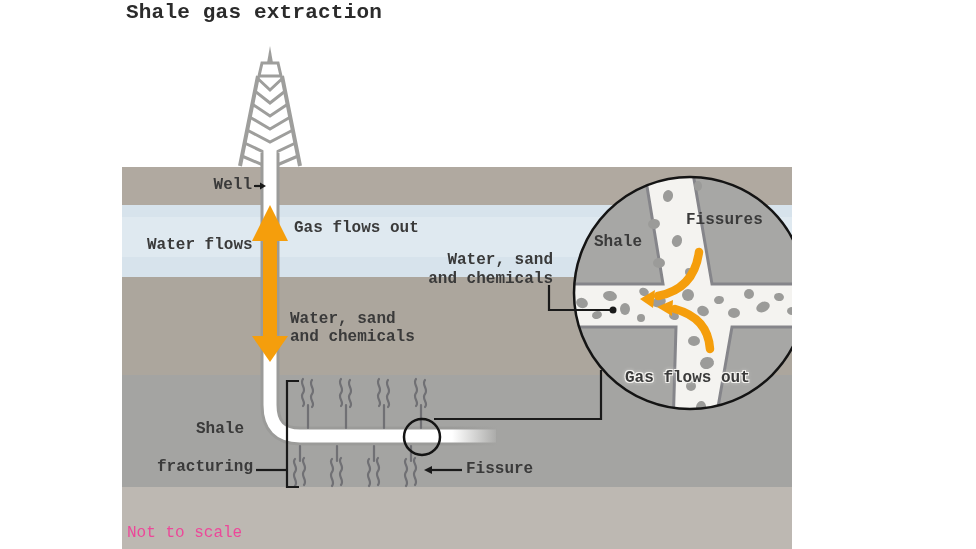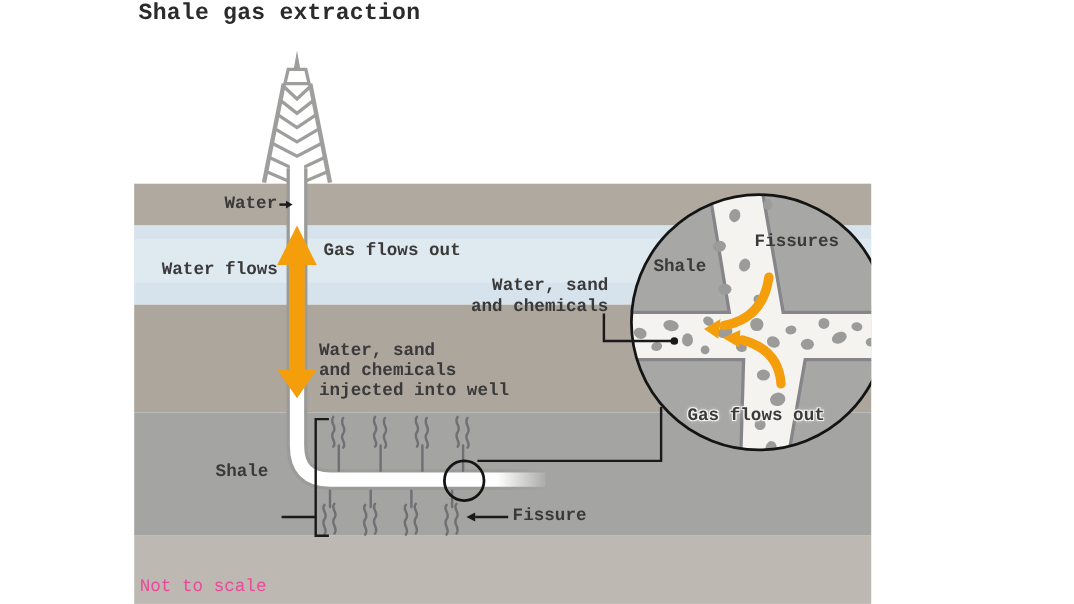--- a/index.html
+++ b/index.html
@@ -156,35 +156,35 @@
     </g>
 
     <g>
       <path class="blackline" d="M549,285 L549,310 L610,310" stroke-width="2"></path>
       <circle class="blackfill" cx="613" cy="310" r="3.5"></circle>
     </g>
   </svg>
 
   <div class="lbl title" style="left:126px;top:4px;">Shale gas extraction</div>
 
-  <div class="lbl right" style="left:198px;top:176px;width:54px;">Water</div>
+  <div class="lbl right" style="left:198px;top:176px;width:54px;">Well</div>
 
   <div class="lbl" style="left:147px;top:236px;">Water flows</div>
 
   <div class="lbl" style="left:294px;top:219px;">Gas flows out</div>
 
   <div class="lbl" style="left:290px;top:310px;">
     <div>Water, sand</div>
     <div>and chemicals</div>
-    <div>injected into well</div>
   </div>
 
   <div class="lbl" style="left:196px;top:420px;">Shale</div>
 
   <div class="lbl right" style="left:138px;top:458px;width:115px;line-height:19px;">
+    <div>fracturing</div>
   </div>
 
   <div class="lbl" style="left:466px;top:460px;">Fissure</div>
 
   <div class="lbl regular" style="left:127px;top:524px;">Not to scale</div>
 
   <div class="lbl" style="left:594px;top:233px;">Shale</div>
 
   <div class="lbl" style="left:686px;top:211px;">Fissures</div>
 

